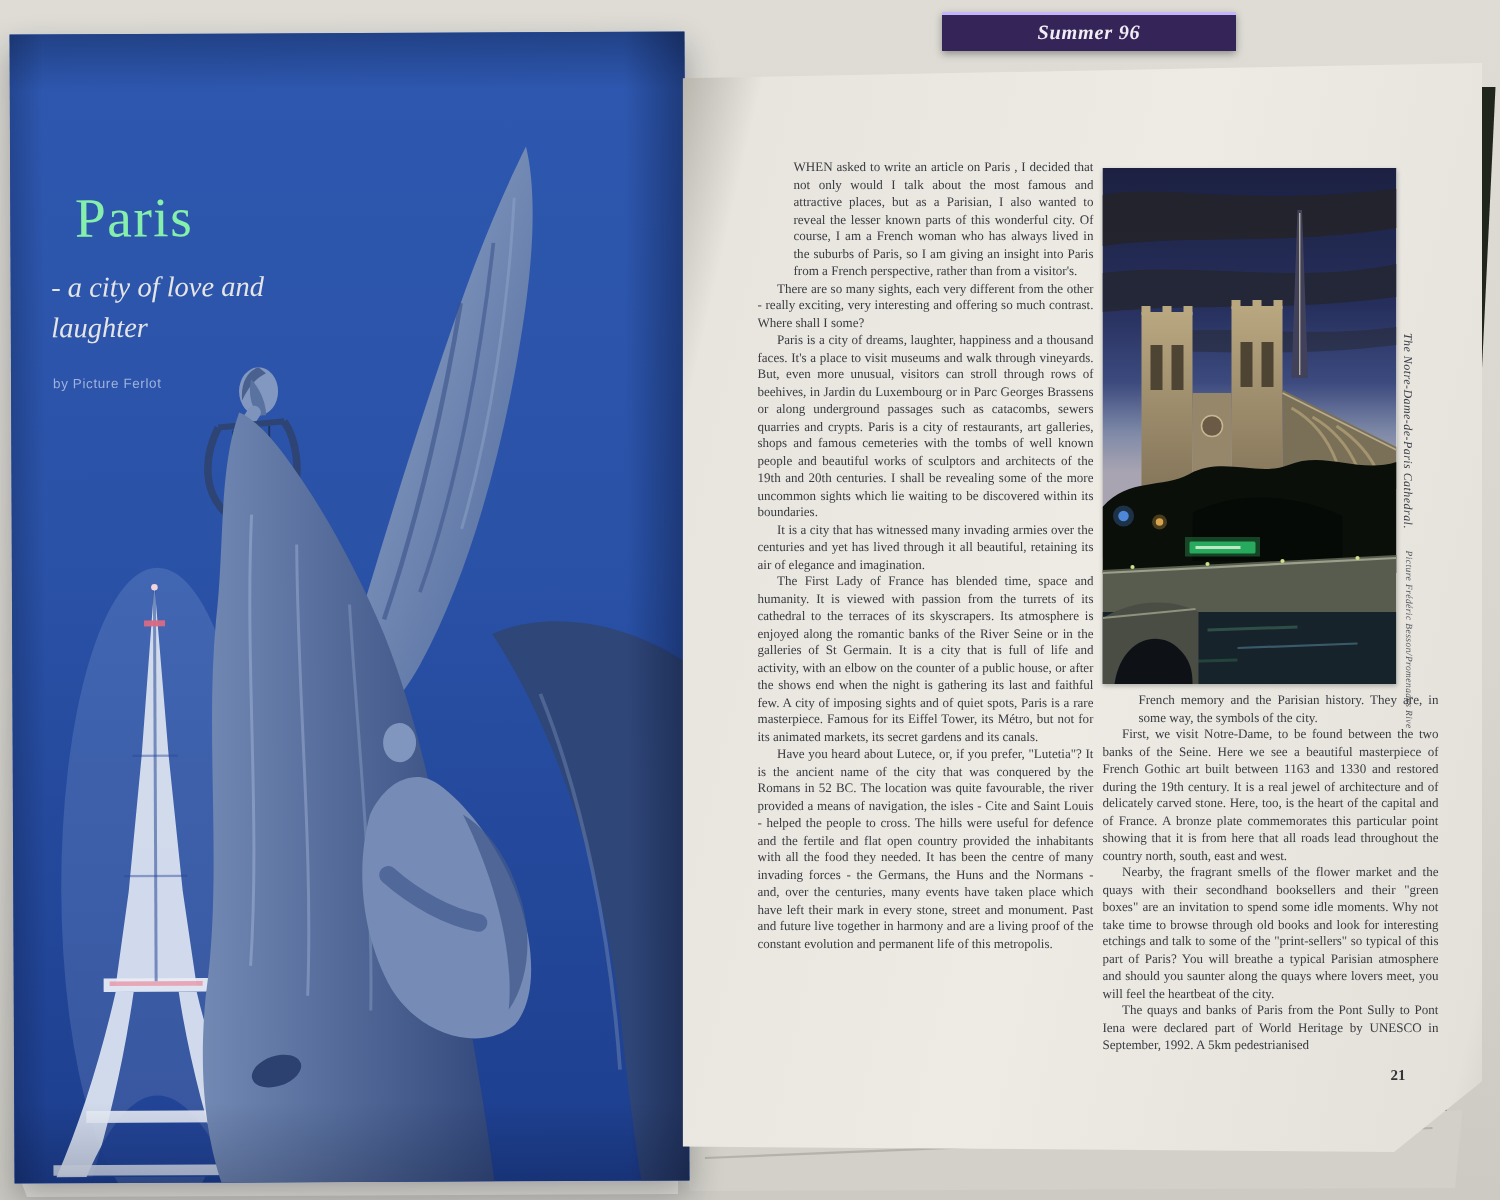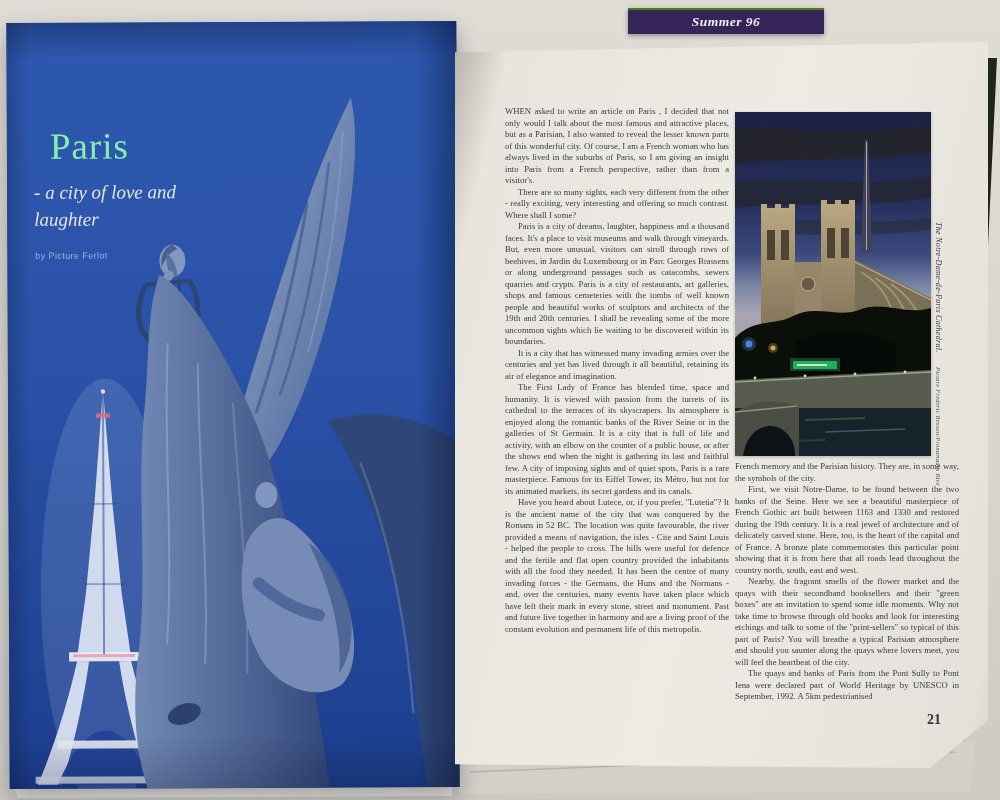--- a/index.html
+++ b/index.html
@@ -35,39 +35,39 @@
   
   .right-page{
     position:absolute;left:455px;top:42px;width:533px;height:726px;
     background:linear-gradient(103deg,#b6b3ab 0%,#e7e5de 8%,#edebe4 50%,#e3e1d9 96%,#d6d4cc 100%);
     clip-path:polygon(0 1.4%, 100% 0, 100% 93.5%, 89% 100%, 0 99.5%);
     box-shadow:3px 6px 16px rgba(20,20,30,.2);
     color:#3b3b42;
   }
   .col{position:absolute;text-align:justify;}
   .col p{margin:0;font-size:8.7px;line-height:11.5px;text-indent:13px;}
-  .col p.noindent{text-indent:0;}
+  .col p.noindent{text-indent:0;margin-left:24px;}
   .col1{left:50px;top:64px;width:224px;height:650px;overflow:hidden;}
   .col2{left:280px;top:419px;width:224px;height:292px;overflow:hidden;}
 
   .nd-photo{position:absolute;left:280px;top:70px;width:196px;height:344px;margin:0;
     box-shadow:0 1px 3px rgba(0,0,0,.25);}
   .nd-photo svg{width:100%;height:100%;display:block;}
 
   .nd-caption{position:absolute;left:479px;top:180px;height:300px;
     writing-mode:vertical-rl;font-style:italic;font-size:8px;color:#3e3e48;letter-spacing:.3px;}
   .nd-caption .credit{font-size:6.3px;margin-top:12px;color:#55555e;}
 
-  .pageno{position:absolute;left:472px;top:670px;font-size:14px;font-weight:bold;color:#33333a;}
+  .pageno{position:absolute;left:472px;top:670px;font-size:10px;font-weight:bold;color:#33333a;}
 
   
   .banner{
     position:absolute;left:628px;top:8px;width:196px;height:24px;
     display:flex;align-items:center;justify-content:center;
-    background:#342457;border-top:2px solid #4d7c0f;
+    background:#342457;border-top:2px solid #c4b5fd;
     box-shadow:0 2px 5px rgba(0,0,0,.35);
   }
   .banner span{color:#f1ecf4;font-style:italic;font-weight:bold;font-size:13.5px;letter-spacing:.5px;}
 </style>
 </head>
 <body>
 
 <svg class="edges" width="1000" height="800">
   <polygon points="984,58 997,58 962,788 942,788" fill="#20261c"></polygon>
   <polygon points="455,762 975,740 970,792 460,794" fill="#d2d0c8"></polygon>

